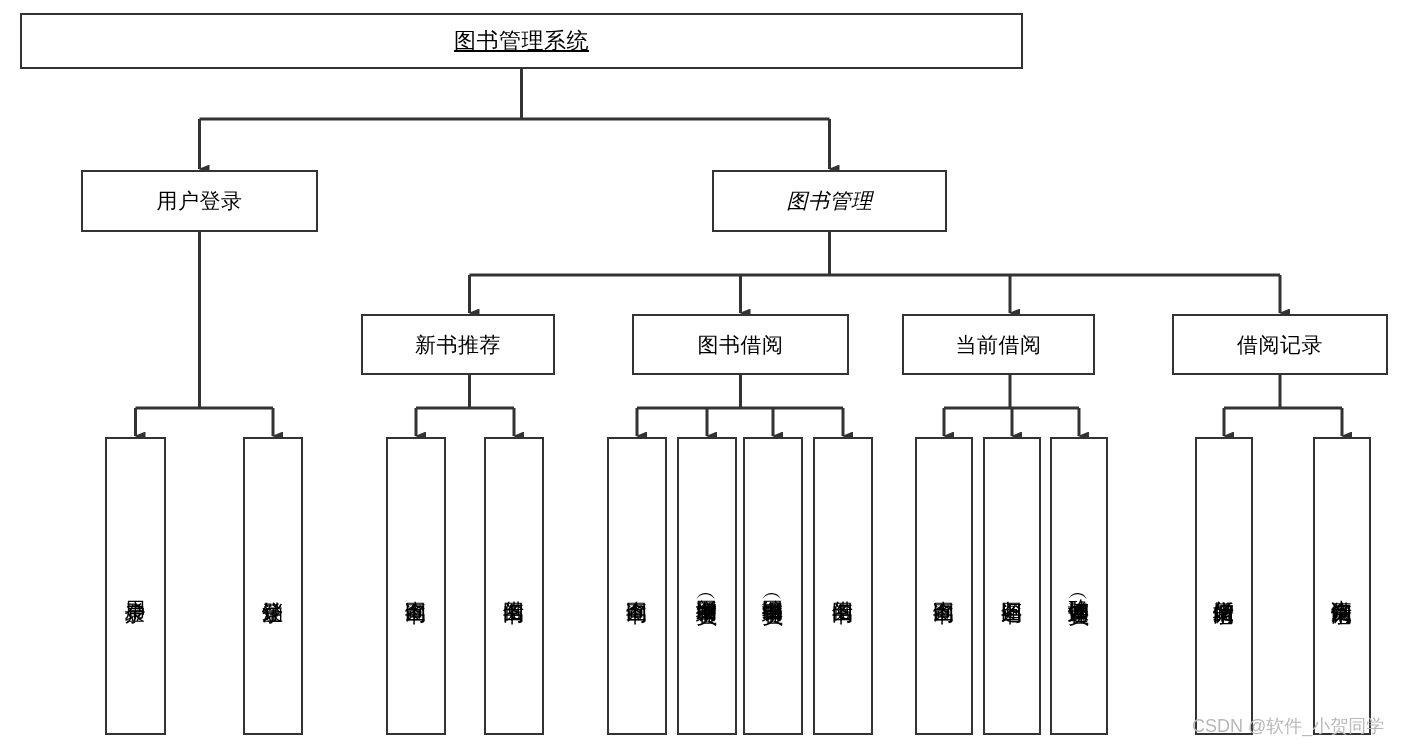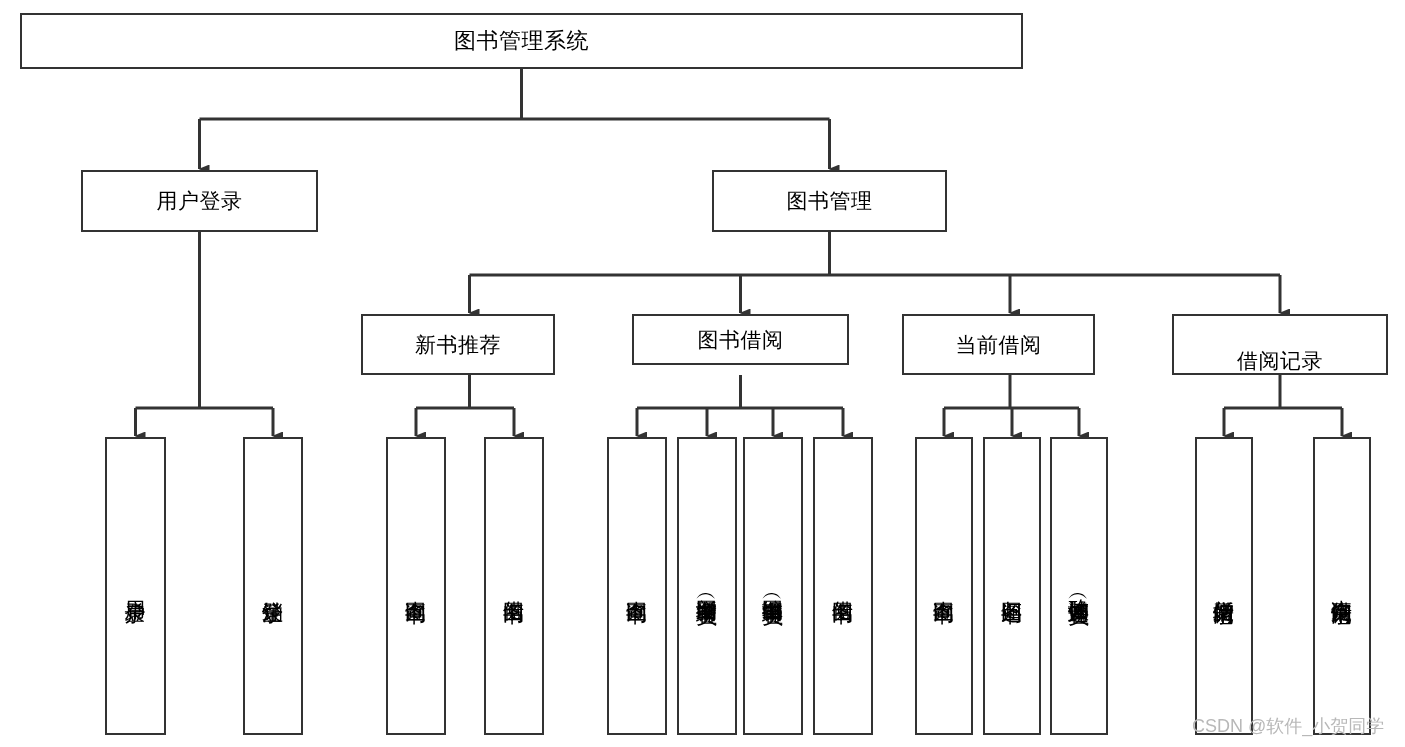--- a/index.html
+++ b/index.html
@@ -41,20 +41,21 @@
     line-height: 1.14;
     white-space: pre;
     text-align: center;
   }
   .node-h .node-label {
     font-size: 21px;
     letter-spacing: 0.5px;
   }
   .node-root .node-label {
     font-size: 22px;
+    text-decoration: underline;
   }
   .node-v .node-label {
     writing-mode: vertical-rl;
     text-orientation: upright;
     font-size: 21px;
     letter-spacing: 1px;
     line-height: 1;
   }
   .watermark {
     position: absolute;
@@ -112,33 +113,33 @@
       </g>
   </svg>
 
   <div id="nodes-layer">
       <div class="node-box node-root node-h" style="left: 20px; top: 13px; width: 1003px; height: 56px;">
         <span class="node-label">图书管理系统</span>
       </div>
       <div class="node-box node-level2 node-h" style="left: 81px; top: 170px; width: 237px; height: 62px;">
         <span class="node-label">用户登录</span>
       </div>
-      <div class="node-box node-level2 node-h" style="left: 712px; top: 170px; width: 235px; height: 62px;">
+      <div class="node-box node-level2 node-h" style="left: 712px; top: 170px; width: 235px; height: 62px; font-style: italic;">
         <span class="node-label">图书管理</span>
       </div>
       <div class="node-box node-level3 node-h" style="left: 361px; top: 314px; width: 194px; height: 61px;">
         <span class="node-label">新书推荐</span>
       </div>
-      <div class="node-box node-level3 node-h" style="left: 632px; top: 314px; width: 217px; height: 51px; justify-content: center;">
+      <div class="node-box node-level3 node-h" style="left: 632px; top: 314px; width: 217px; height: 61px; justify-content: center;">
         <span class="node-label">图书借阅</span>
       </div>
       <div class="node-box node-level3 node-h" style="left: 902px; top: 314px; width: 193px; height: 61px;">
         <span class="node-label">当前借阅</span>
       </div>
-      <div class="node-box node-level3 node-h" style="left: 1172px; top: 314px; width: 216px; height: 61px; align-items: flex-end;">
+      <div class="node-box node-level3 node-h" style="left: 1172px; top: 314px; width: 216px; height: 61px;">
         <span class="node-label">借阅记录</span>
       </div>
       <div class="node-box node-leaf node-v" style="left: 105px; top: 437px; width: 61px; height: 298px;">
         <span class="node-label">用户登录</span>
       </div>
       <div class="node-box node-leaf node-v" style="left: 243px; top: 437px; width: 60px; height: 298px;">
         <span class="node-label">注销登录</span>
       </div>
       <div class="node-box node-leaf node-v" style="left: 386px; top: 437px; width: 60px; height: 298px;">
         <span class="node-label">查询图书</span>

